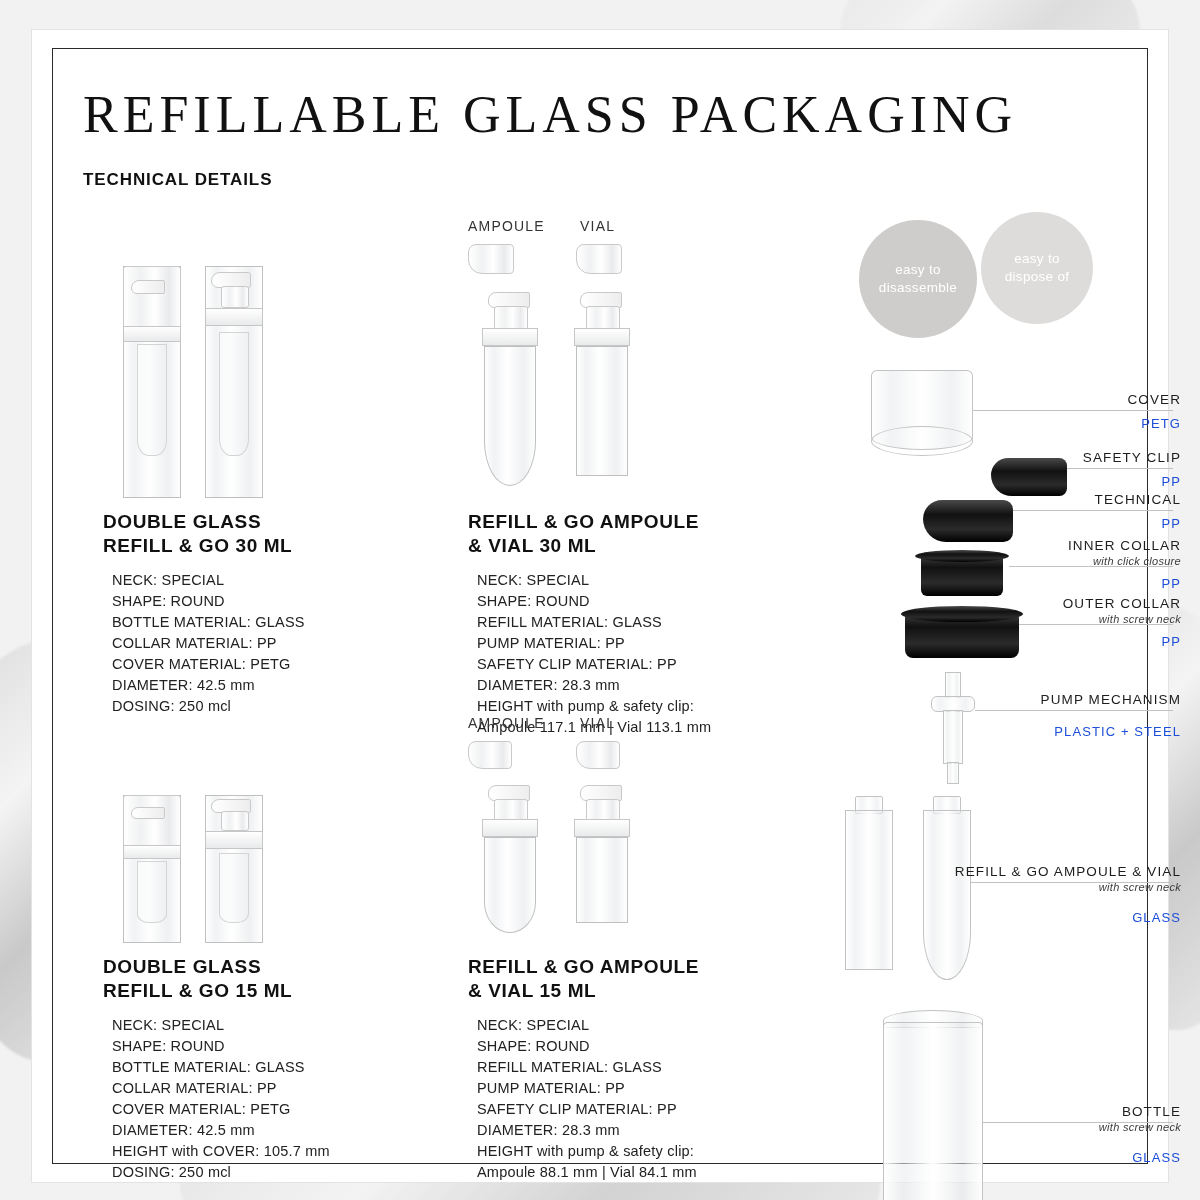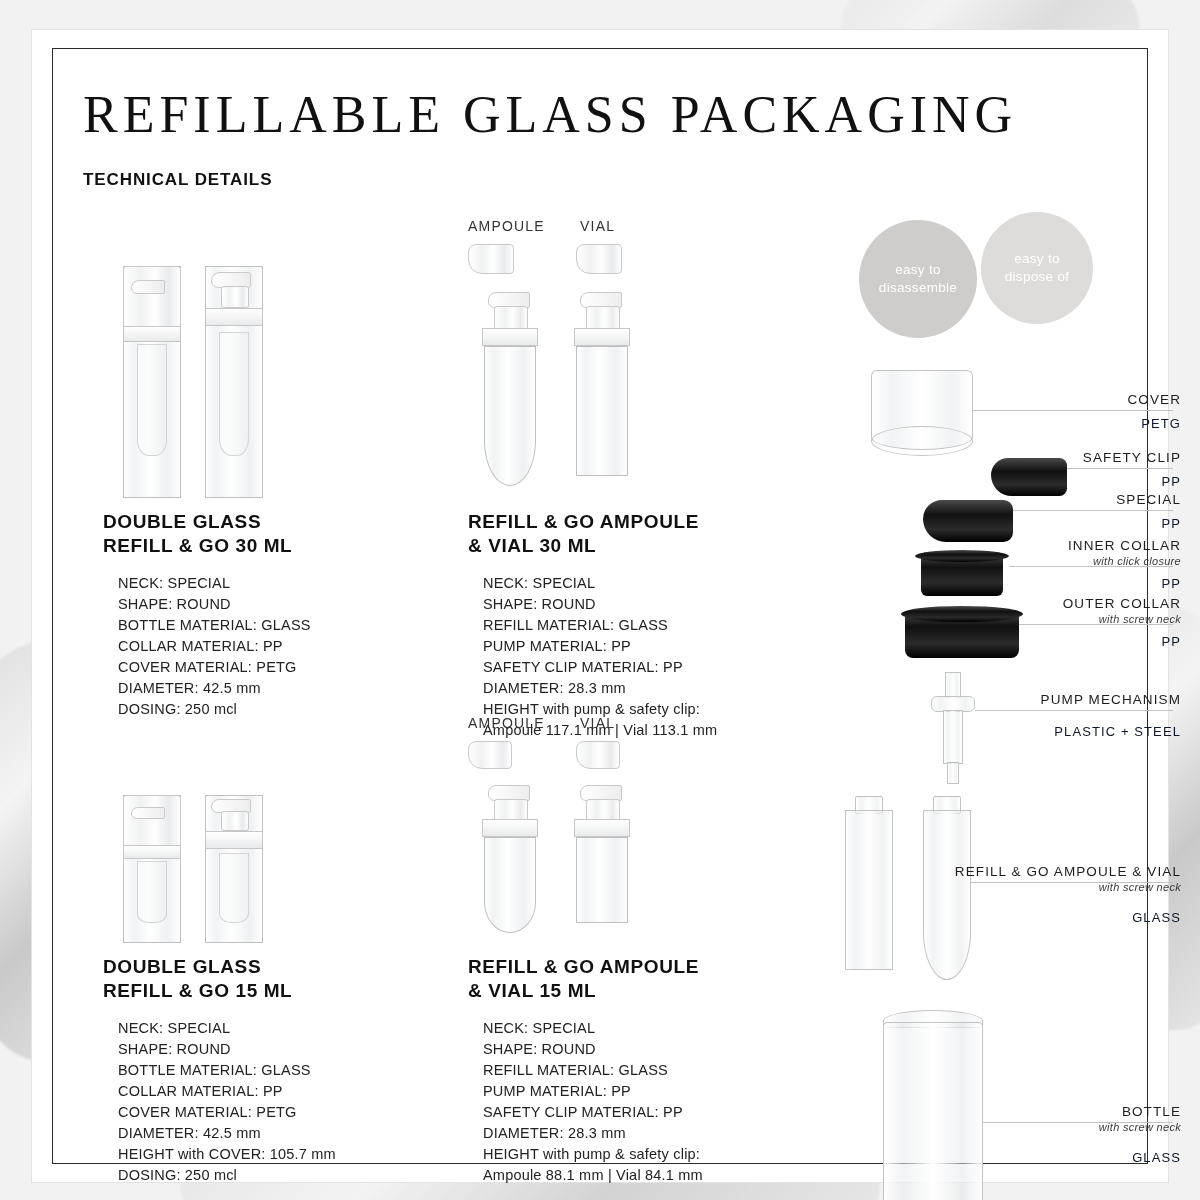--- a/index.html
+++ b/index.html
@@ -80,21 +80,21 @@
   .prod h2 {
     font-size: 19px;
     font-weight: bold;
     letter-spacing: .6px;
     line-height: 1.25;
     margin: 0 0 12px 0;
     color: #111;
   }
   .prod ul {
     list-style: none;
-    margin: 15px; padding: 0;
+    margin: 9px; padding: 0;
   }
   .prod ul li {
     font-size: 14.5px;
     line-height: 1.45;
     color: #222;
     letter-spacing: .2px;
     white-space: nowrap;
   }
   .small-cap {
     font-size: 14px;
@@ -165,21 +165,21 @@
     letter-spacing: .3px;
     color: #3a3a3a;
     text-align: right;
     font-style: italic;
     white-space: nowrap;
   }
   .lbl-mat {
     position: absolute;
     font-size: 13px;
     letter-spacing: 1.1px;
-    color: #0f172a;
+    color: #1d4ed8;
     text-align: right;
     white-space: nowrap;
   }
   
   .blackpart {
     position: absolute;
     background: linear-gradient(180deg,#4a4a4a 0%, #111 35%, #2b2b2b 70%, #000 100%);
     border-radius: 4px;
   }
   .glasspart {
@@ -352,21 +352,21 @@
           <div class="lbl-main" style="left:150px; top:182px; width:208px;">COVER</div>
           <div class="lbl-mat" style="left:150px; top:206px; width:208px;">PETG</div>
 
           <div class="blackpart" style="left:168px; top:248px; width:76px; height:38px; border-radius:18px 8px 8px 22px;"></div>
           <div class="leader" style="left:244px; top:258px; width:106px;"></div>
           <div class="lbl-main" style="left:150px; top:240px; width:208px;">SAFETY CLIP</div>
           <div class="lbl-mat" style="left:150px; top:264px; width:208px;">PP</div>
 
           <div class="blackpart" style="left:100px; top:290px; width:90px; height:42px; border-radius:20px 10px 10px 24px;"></div>
           <div class="leader" style="left:190px; top:300px; width:160px;"></div>
-          <div class="lbl-main" style="left:150px; top:282px; width:208px;">SPECIAL</div>
+          <div class="lbl-main" style="left:150px; top:282px; width:208px;">TECHNICAL</div>
           <div class="lbl-mat" style="left:150px; top:306px; width:208px;">PP</div>
 
           <div class="blackpart" style="left:98px; top:342px; width:82px; height:44px; border-radius:6px;"></div>
           <div class="blackpart" style="left:92px; top:340px; width:94px; height:12px; border-radius:50%;"></div>
           <div class="leader" style="left:186px; top:356px; width:164px;"></div>
           <div class="lbl-main" style="left:150px; top:328px; width:208px;">INNER COLLAR</div>
           <div class="lbl-sub" style="left:150px; top:345px; width:208px;">with click closure</div>
           <div class="lbl-mat" style="left:150px; top:366px; width:208px;">PP</div>
 
           <div class="blackpart" style="left:82px; top:400px; width:114px; height:48px; border-radius:8px;"></div>

